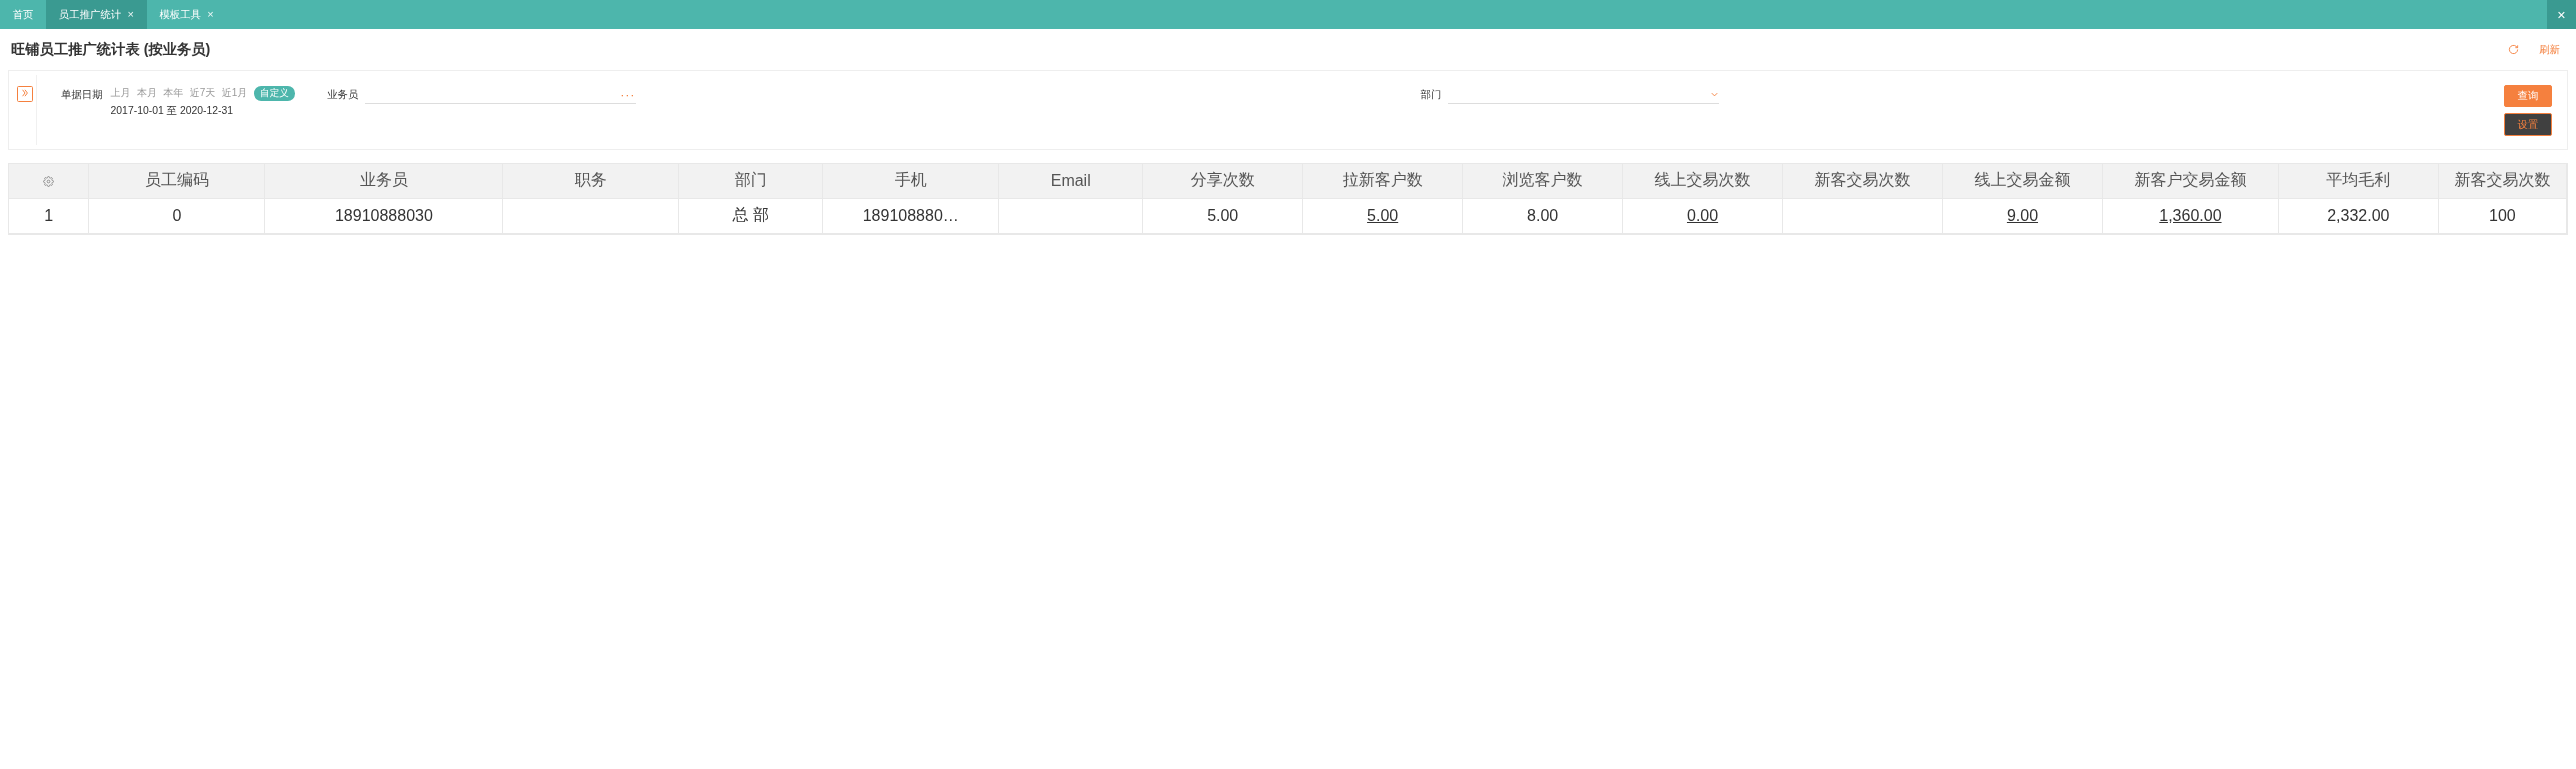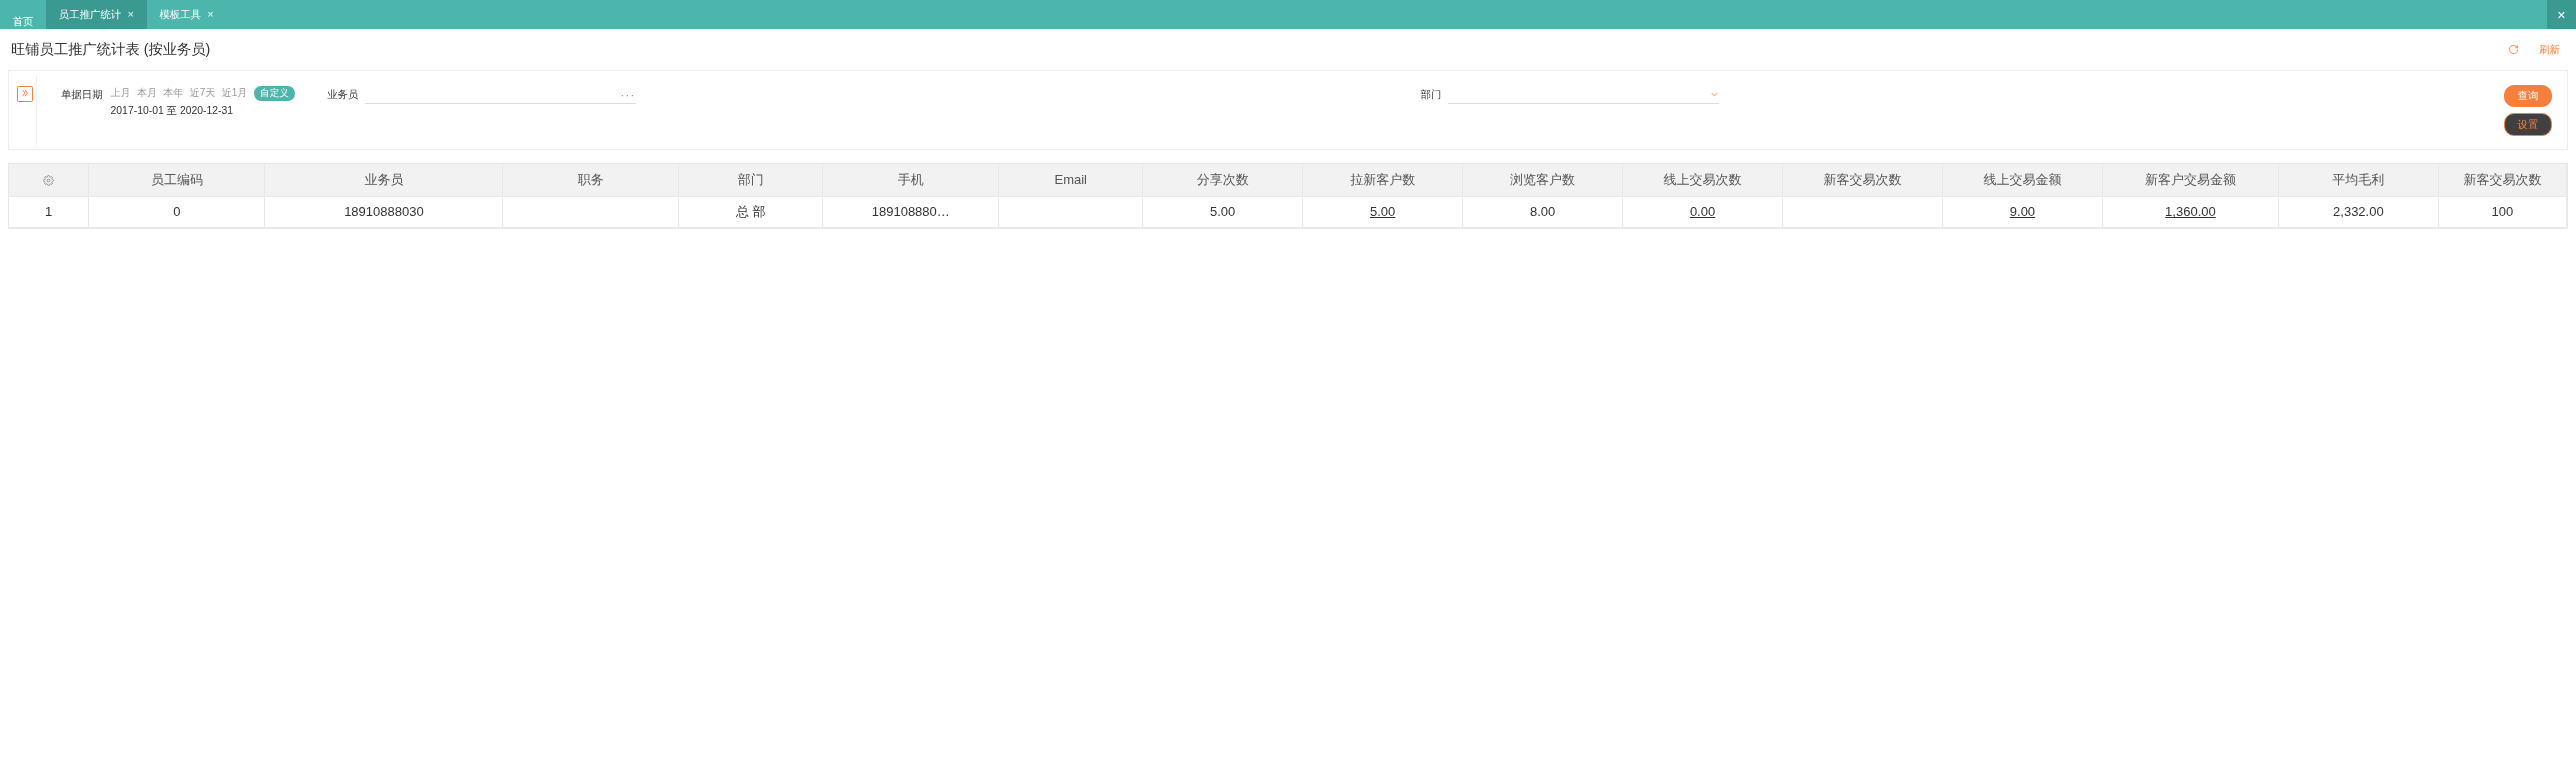--- a/index.html
+++ b/index.html
@@ -22,21 +22,20 @@
       display: flex;
       align-items: center;
       padding: 0 12.7px;
       color: #fff;
       font-size: 10.4px;
       cursor: pointer;
       gap: 6.4px;
     }
     .tab.home {
       background: #4db6ac;
-      align-items: flex-end;
     }
     .tab.active {
       background: #3a9a91;
     }
     .tab-close {
       font-size: 11px;
       line-height: 1;
       opacity: 0.9;
     }
     .tab-bar-close {
@@ -56,21 +55,21 @@
     
     
     .page-header {
       display: flex;
       align-items: center;
       justify-content: space-between;
       padding: 11px 16px 11px 11px;
     }
     .page-title {
       font-size: 14.3px;
-      font-weight: 400;
+      font-weight: 700;
       color: #333;
     }
     .refresh-btn {
       display: flex;
       align-items: center;
       gap: 20px;
       color: #f5803e;
       cursor: pointer;
       font-size: 10.4px;
     }
@@ -184,21 +183,21 @@
       cursor: pointer;
     }
     .filter-actions {
       display: flex;
       flex-direction: column;
       gap: 6.4px;
       padding: 9.6px 11px;
     }
     .btn {
       padding: 3.2px 12.7px;
-      border-radius: 10px;
+      border-radius: 2px;
       font-size: 10.4px;
       cursor: pointer;
       text-align: center;
       min-width: 45px;
       border: 0.8px solid transparent;
     }
     .btn-primary {
       background: #f5803e;
       color: #fff;
       border-color: #f5803e;
@@ -218,21 +217,21 @@
     .data-table {
       border-collapse: collapse;
       width: 100%;
       min-width: 1227px;
       table-layout: fixed;
     }
     .data-table th, .data-table td {
       border-right: 0.8px solid #e8e8e8;
       border-bottom: 0.8px solid #e8e8e8;
       padding: 6.4px 8px;
-      font-size: 13px;
+      font-size: 16px;
       text-align: center;
       white-space: nowrap;
       overflow: hidden;
       text-overflow: ellipsis;
     }
     .data-table th {
       background: #f2f2f2;
       color: #555;
       font-weight: 500;
       height: 32px;

